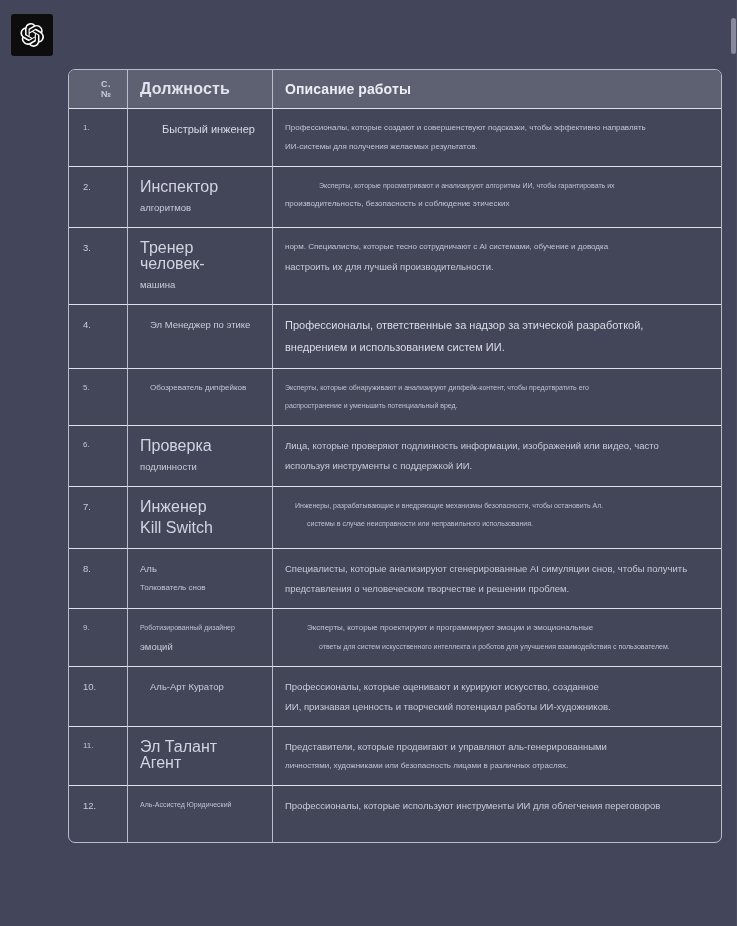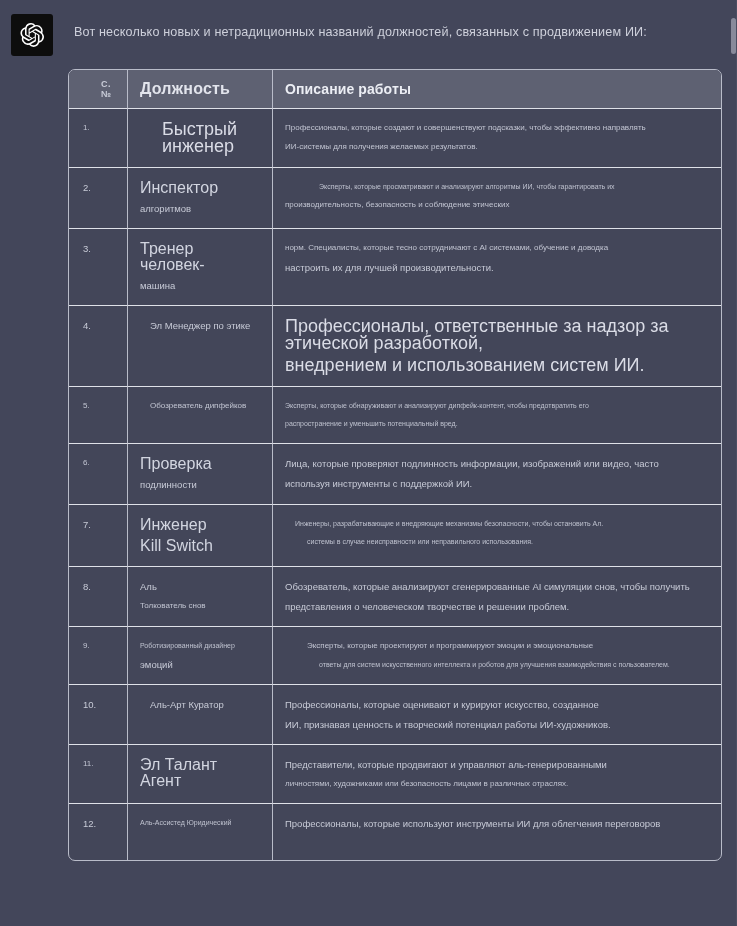--- a/index.html
+++ b/index.html
@@ -107,21 +107,21 @@
   td .cell {
     padding: 12px 10px 12px 12px;
     min-height: 56px;
   }
   td.sn .cell { padding-left: 14px; }
 
   .sn-num { color: #cdd0da; }
 
   .line { display: block; }
   .line + .line { margin-top: 5px; }
-  .t-lg   { font-size: 18px; line-height: 17px; color: #dadce6; }
+  .t-lg   { font-size: 11px; line-height: 17px; color: #dadce6; }
   .t-md   { font-size: 16px;   line-height: 16px; color: #d2d5e0; }
   .t-sm   { font-size: 9.5px;  line-height: 15px; color: #c8cbd7; }
   .t-xs   { font-size: 8px;    line-height: 14px; color: #c2c5d2; }
   .t-xxs  { font-size: 7px;    line-height: 13px; color: #bfc2cf; }
 
   .ind-1 { padding-left: 10px; }
   .ind-2 { padding-left: 22px; }
   .ind-3 { padding-left: 34px; }
 
   
@@ -154,21 +154,20 @@
 <body>
 
 <div class="screen">
 
   <div class="message-row">
     <div class="avatar">
       <svg width="26" height="26" viewBox="0 0 24 24" aria-hidden="true">
         <path fill="#ffffff" d="M21.55 10.0a5.42 5.42 0 0 0-.47-4.46 5.5 5.5 0 0 0-5.92-2.63A5.46 5.46 0 0 0 11.07 1a5.5 5.5 0 0 0-5.24 3.8A5.44 5.44 0 0 0 2.2 7.43a5.5 5.5 0 0 0 .68 6.45 5.42 5.42 0 0 0 .47 4.46 5.5 5.5 0 0 0 5.92 2.63A5.45 5.45 0 0 0 13.37 23a5.5 5.5 0 0 0 5.25-3.81 5.44 5.44 0 0 0 3.63-2.63 5.5 5.5 0 0 0-.7-6.45zm-8.18 11.45a4.08 4.08 0 0 1-2.62-.94l.13-.07 4.35-2.51a.71.71 0 0 0 .36-.62v-6.13l1.84 1.06a.07.07 0 0 1 .04.05v5.08a4.1 4.1 0 0 1-4.1 4.08zM4.55 17.6a4.07 4.07 0 0 1-.49-2.74l.13.08 4.35 2.51a.71.71 0 0 0 .71 0l5.31-3.06v2.12a.07.07 0 0 1-.03.06l-4.4 2.54a4.1 4.1 0 0 1-5.58-1.5zM3.41 8.16a4.08 4.08 0 0 1 2.14-1.8v5.17a.69.69 0 0 0 .35.61l5.29 3.05-1.85 1.07a.07.07 0 0 1-.06 0L4.88 13.7a4.1 4.1 0 0 1-1.5-5.55zm15.11 3.51L13.2 8.59l1.84-1.06a.07.07 0 0 1 .07 0l4.4 2.55a4.09 4.09 0 0 1-.62 7.38v-5.18a.7.7 0 0 0-.37-.61zm1.83-2.76l-.13-.08-4.34-2.53a.71.71 0 0 0-.72 0L9.85 9.36V7.24a.06.06 0 0 1 .03-.06l4.4-2.54a4.09 4.09 0 0 1 6.07 4.24zM8.85 12.7L7 11.64a.07.07 0 0 1-.04-.05V6.51a4.09 4.09 0 0 1 6.7-3.14l-.13.07-4.35 2.51a.71.71 0 0 0-.36.62zm1-2.16L12.22 9.2l2.38 1.37v2.74l-2.37 1.37-2.38-1.37z"></path>
       </svg>
     </div>
-    <div class="intro-text">Вот несколько новых и нетрадиционных названий должностей, связанных с продвижением ИИ:</div>
   </div>
 
   <div class="table-wrap">
     <table class="jobs">
       <colgroup>
         <col class="col-sn">
           <col class="col-role">
           <col class="col-desc">
       </colgroup>
       <thead>
@@ -328,21 +327,21 @@
               </div>
             </td>
             <td>
               <div class="cell">
                 <span class="line t-sm ">Аль</span>
                 <span class="line t-xs">Толкователь снов</span>
               </div>
             </td>
             <td>
               <div class="cell">
-                <span class="line t-sm ">Обозреватель, которые анализируют сгенерированные AI симуляции снов, чтобы получить</span>
+                <span class="line t-sm ">Специалисты, которые анализируют сгенерированные AI симуляции снов, чтобы получить</span>
                 <span class="line t-sm ">представления о человеческом творчестве и решении проблем.</span>
               </div>
             </td>
           </tr>
           <tr>
             <td class="sn">
               <div class="cell">
                 <span class="line sn-num t-xs">9.</span>
               </div>
             </td>

